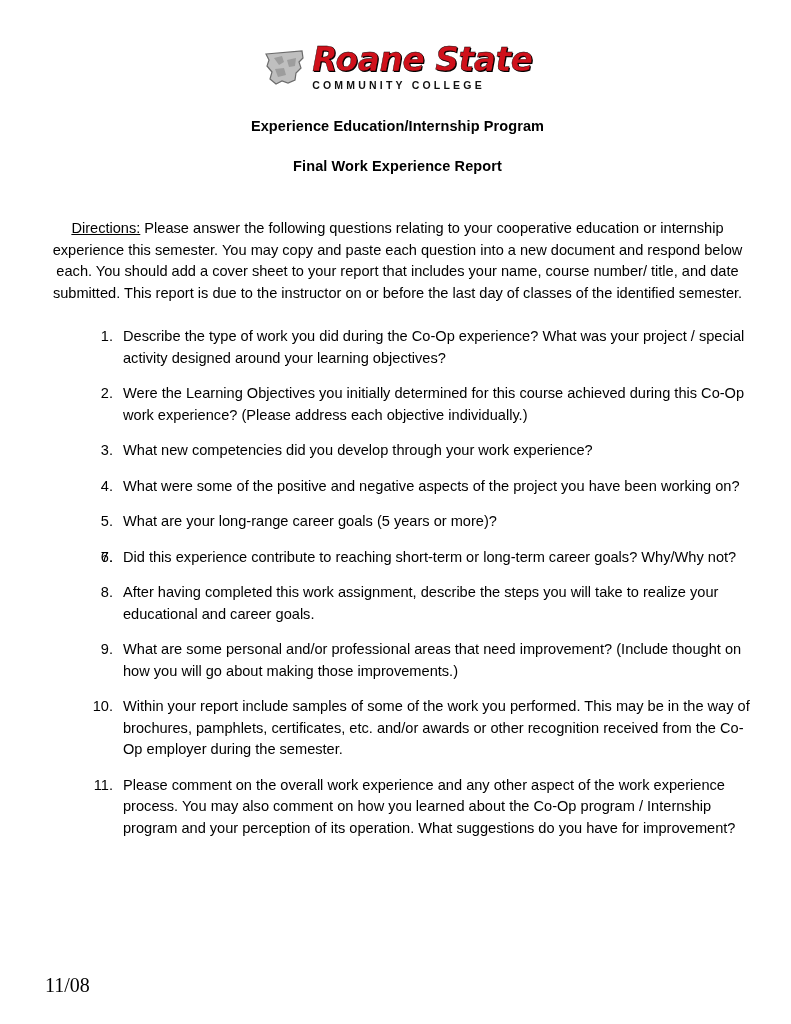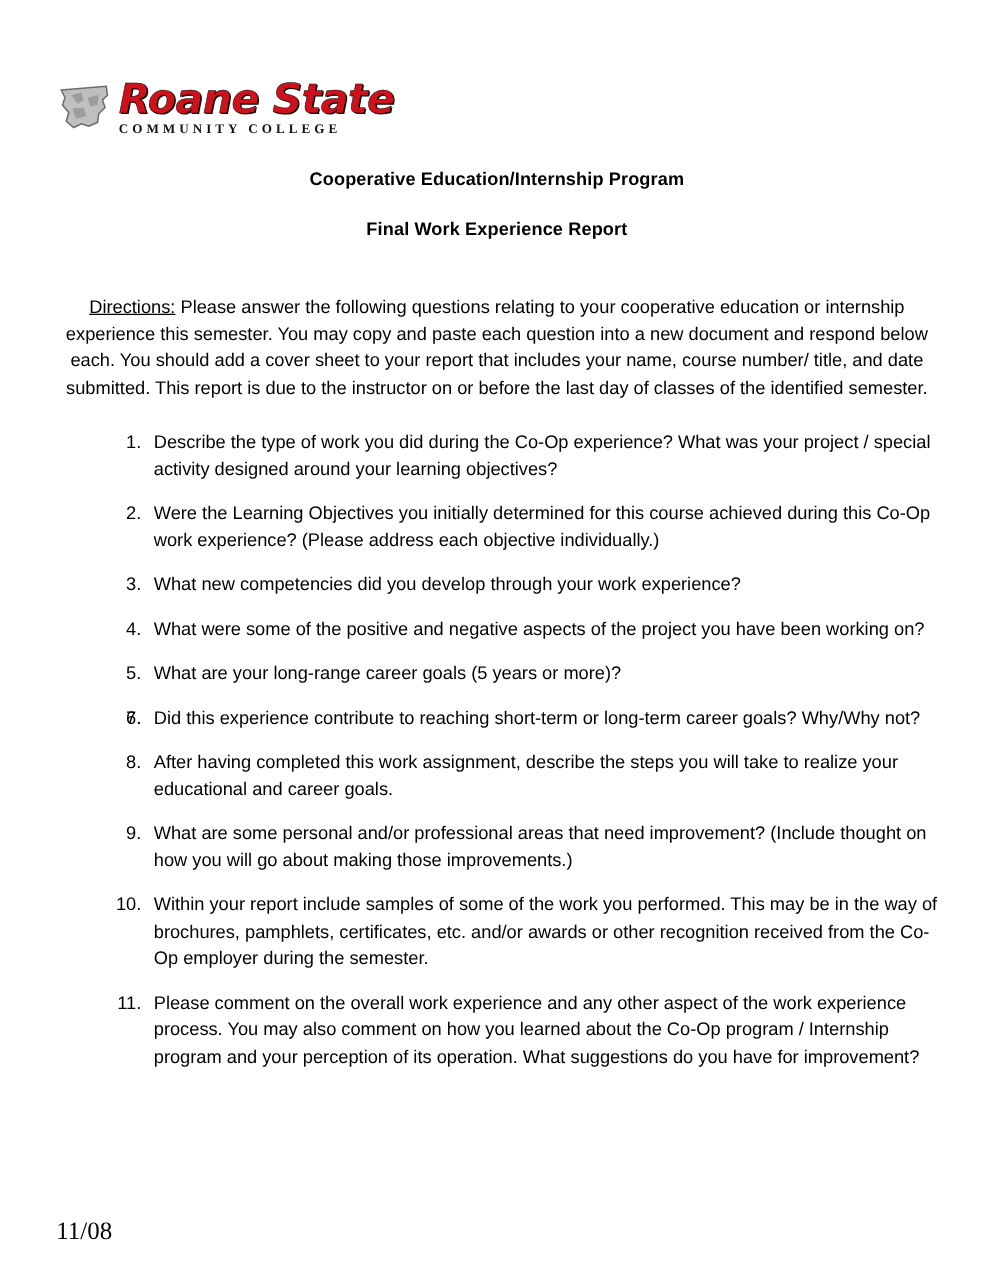--- a/index.html
+++ b/index.html
@@ -22,22 +22,23 @@
   .content {
     position: absolute;
     left: 45px;
     top: 0;
     width: 705px;
   }
 
   
   .logo-block {
     display: flex;
+    justify-content: center;
     align-items: flex-start;
-    margin-top: 60px;
+    margin-top: 42px;
   }
   .logo {
     display: flex;
     align-items: center;
     gap: 6px;
   }
   .logo-mark {
     width: 44px;
     height: 50px;
     position: relative;
@@ -54,21 +55,21 @@
     font-style: italic;
     font-size: 33px;
     line-height: 33px;
     letter-spacing: -0.5px;
     color: #cf111b;
     -webkit-text-stroke: 0.4px #000;
     text-shadow: 1px 1px 0 #000;
   }
   .logo-sub {
     margin-top: 3px;
-    font-family: Liberation Serif, serif;
+    font-family: Liberation Sans, sans-serif;
     font-weight: bold;
     font-size: 10.5px;
     letter-spacing: 3.2px;
     color: #111111;
   }
 
   
   .doc-title {
     text-align: center;
     font-size: 14.5px;
@@ -147,21 +148,21 @@
             <path d="M13 27 L22 26 L24 33 L16 35 Z" fill="#9d9d9d"></path>
           </svg>
         </div>
         <div class="logo-words">
           <div class="logo-name">Roane State</div>
           <div class="logo-sub">COMMUNITY COLLEGE</div>
         </div>
       </div>
     </div>
 
-    <div class="doc-title">Cooperative Education/Internship Program</div>
+    <div class="doc-title">Experience Education/Internship Program</div>
     <div class="doc-subtitle">Final Work Experience Report</div>
 
     <div class="directions">
       <span class="label">Directions:</span><span>  Please answer the following questions relating to your cooperative education or internship experience this semester.  You may copy and paste each question into a new document and respond below each.  You should add a cover sheet to your report that includes your name, course number/ title, and date submitted.  This report is due to the instructor on or before the last day of classes of the identified semester.</span>
     </div>
 
     <ol class="questions">
       <li>
         <span class="num">1.</span>
         <span class="txt">Describe the type of work you did during the Co-Op experience?  What was your project / special activity designed around your learning objectives?</span>

